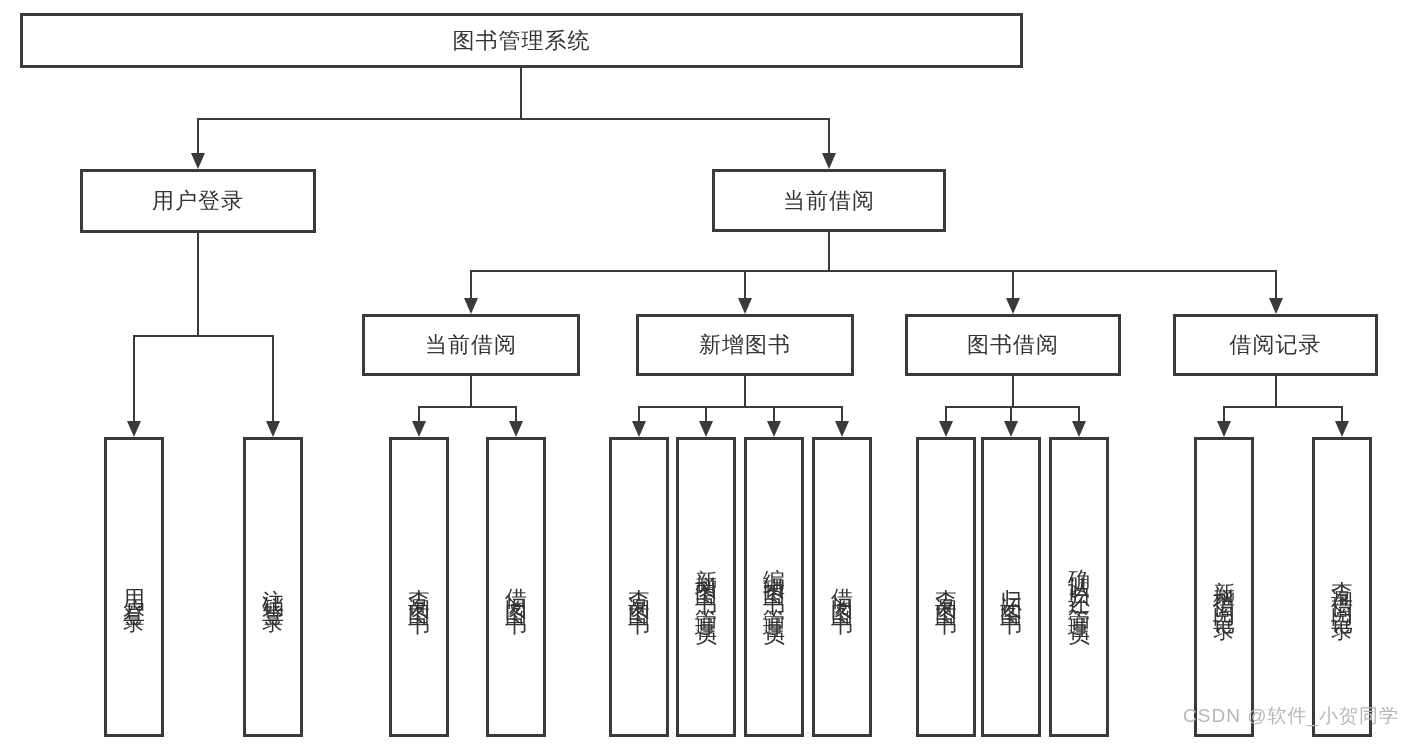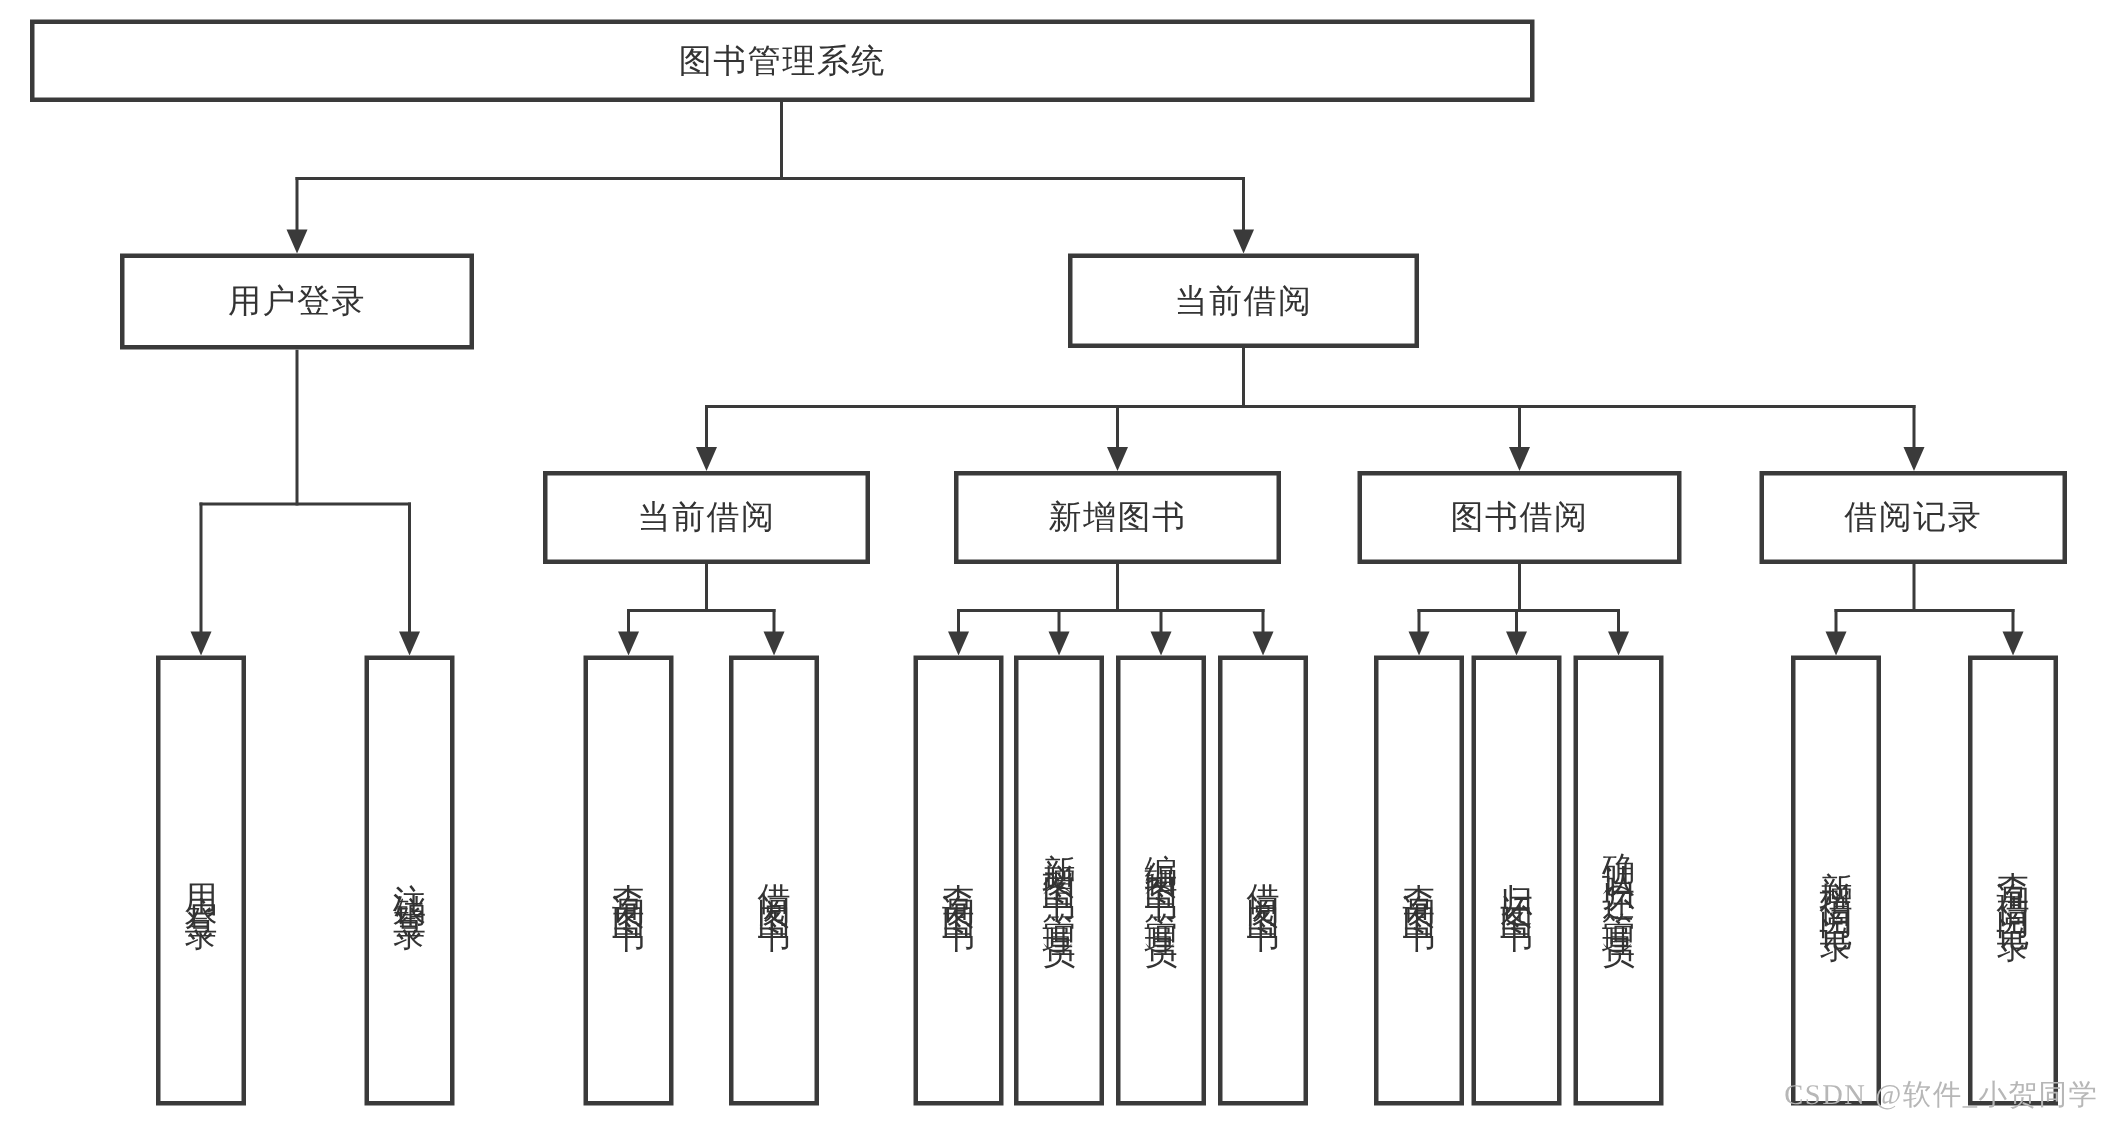--- a/index.html
+++ b/index.html
@@ -51,26 +51,25 @@
   .h{position:absolute;height:2px;background:var(--line);z-index:1;}
   .ah{
     position:absolute;width:0;height:0;z-index:1;
     border-left:7px solid transparent;
     border-right:7px solid transparent;
     border-top:16px solid var(--line);
   }
   .watermark{
     position:absolute;
     right:6px;
-    bottom:4px;
+    bottom:18px;
     font-size:19px;
     color:var(--wm);
     z-index:3;
     letter-spacing:1px;
-    font-family:Liberation Serif, serif;
   }
 </style>
 </head>
 <body>
 
 <div class="box" style="left:20px;top:13px;width:1003px;height:55px;">
   <span>图书管理系统</span>
 </div>
 
 <div class="box" style="left:80px;top:169px;width:236px;height:64px;">

